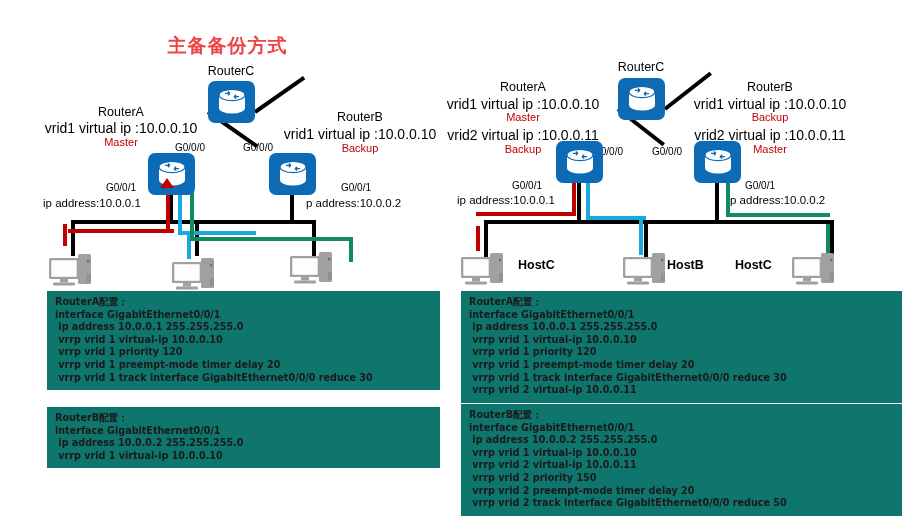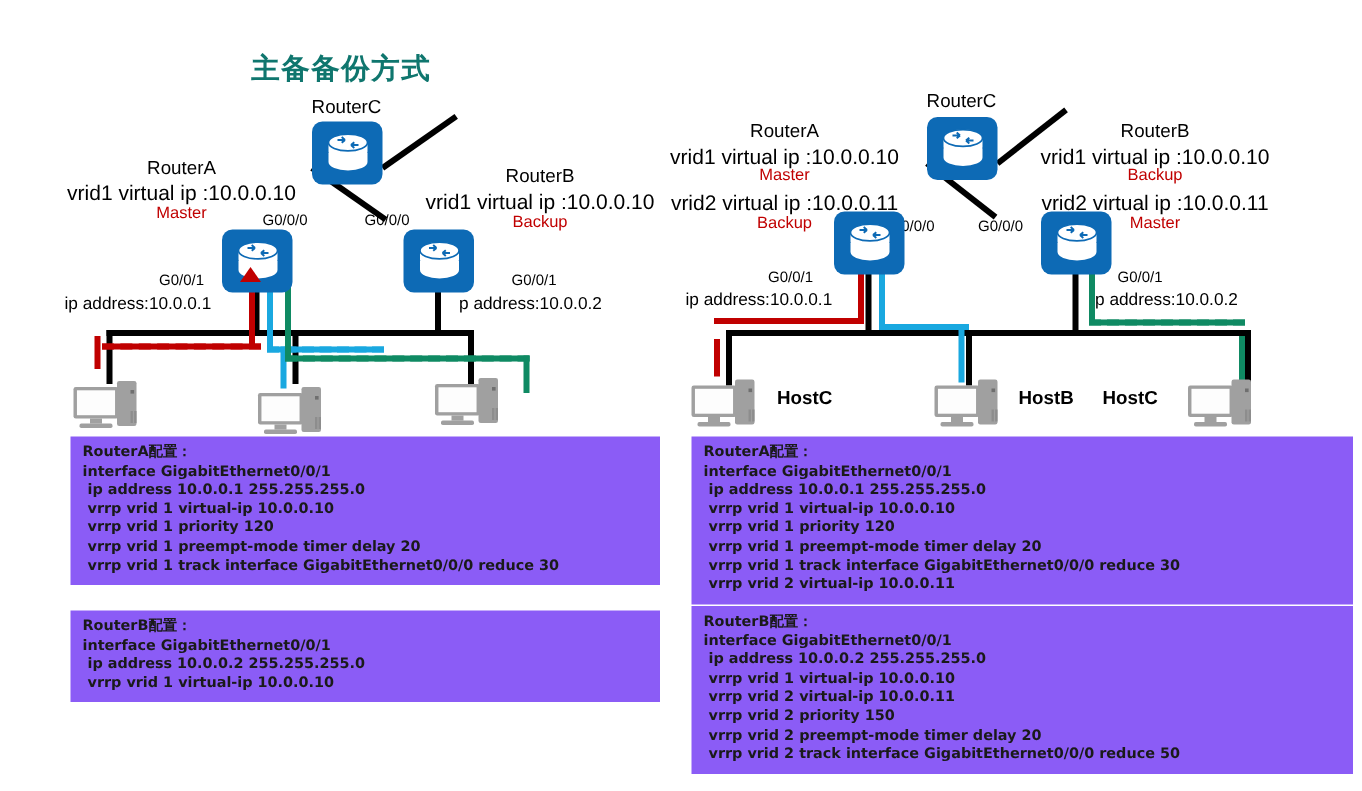--- a/index.html
+++ b/index.html
@@ -10,21 +10,21 @@
     overflow: hidden;
   }
   #root { position: relative; width: 908px; height: 527px; background: #fff; }
 
   .panel { position: absolute; top: 0; height: 527px; }
   #panel-left  { left: 0px;   width: 455px; }
   #panel-right { left: 455px; width: 453px; }
 
   .title {
     position: absolute; width: 100%; text-align: center; top: 33px;
-    color: #0f766e; font-weight: bold; font-size: 19px;
+    color: #ef4444; font-weight: bold; font-size: 19px;
     letter-spacing: 1px;
     font-family: "DejaVu Sans", sans-serif;
   }
 
   
   .router {
     position: absolute; width: 47px; height: 42px;
     background: #0d6ab5; border-radius: 7px;
     display: flex; align-items: center; justify-content: center;
     z-index: 6;
@@ -62,21 +62,21 @@
   .c-green { border-color: #0f8a63; background: #0f8a63; }
 
   .arrow-up {
     position: absolute; width: 0; height: 0; z-index: 7;
     border-left: 7px solid transparent; border-right: 7px solid transparent;
     border-bottom: 10px solid #c00000;
   }
 
   
   .cfg {
-    position: absolute; background: #8b5cf6;
+    position: absolute; background: #0f766e;
     font-family: "DejaVu Sans", "Liberation Sans", sans-serif;
     font-size: 9.6px; font-weight: bold; color: #1a1a1a;
     line-height: 12.6px; padding: 5px 8px 6px 8px;
     z-index: 8;
   }
   .cfg .l { white-space: pre; }
 
   
   .watermark {
     position: absolute; right: 8px; bottom: 10px;
@@ -332,21 +332,21 @@
         <g fill="#8d8d8d">
             <rect x="40" y="24" width="1.6" height="8"></rect>
             <rect x="42.4" y="24" width="1.6" height="8"></rect>
           </g>
         <rect x="2" y="8" width="30" height="21" rx="1.5" fill="#a0a0a0"></rect>
         <rect x="4.3" y="10.2" width="25.4" height="16.6" fill="#fdfdfd"></rect>
         <rect x="13" y="29" width="8" height="3.4" fill="#a0a0a0"></rect>
         <rect x="6" y="32.4" width="22" height="3" rx="1.2" fill="#a0a0a0"></rect>
       </svg>
     </div>
-    <div class="lbl n-host" style="left:224px; top:258px;">HostB</div>
+    <div class="lbl n-host" style="left:212px; top:258px;">HostB</div>
 
     <div class="lbl n-host" style="left:280px; top:258px;">HostC</div>
     <div class="pc" style="left:335px; top:249px;">
       <svg width="54" height="40" viewBox="0 0 54 40">
         <rect x="31" y="4" width="13" height="30" rx="1.5" fill="#a0a0a0"></rect>
         <rect x="40" y="10" width="2.4" height="2.4" fill="#6f6f6f"></rect>
         <g fill="#8d8d8d">
             <rect x="40" y="24" width="1.6" height="8"></rect>
             <rect x="42.4" y="24" width="1.6" height="8"></rect>
           </g>

